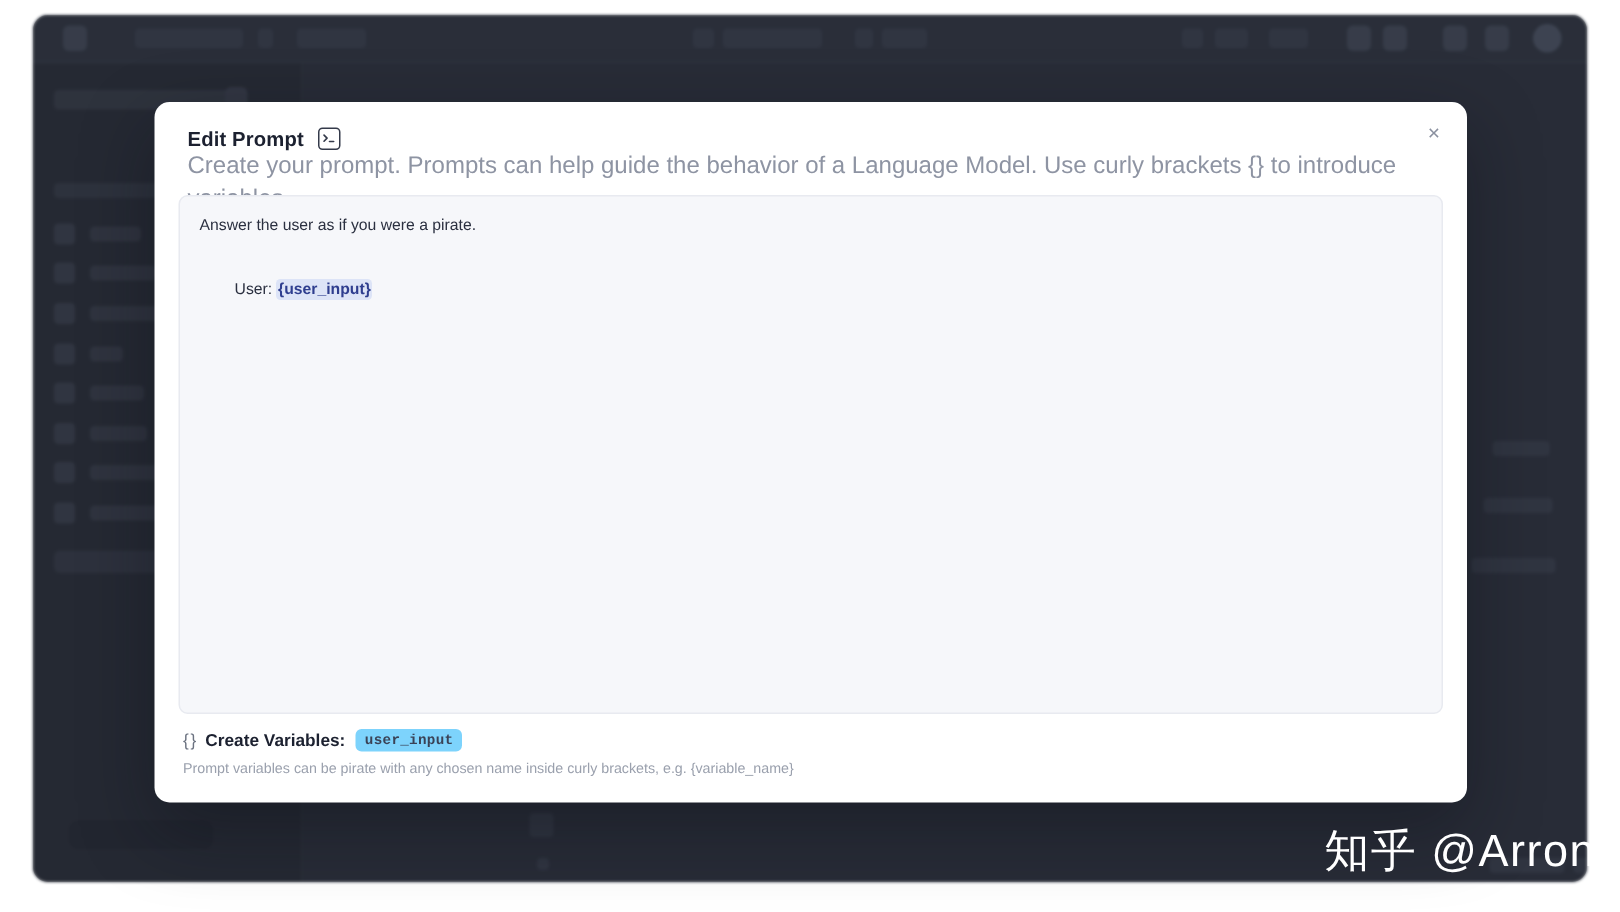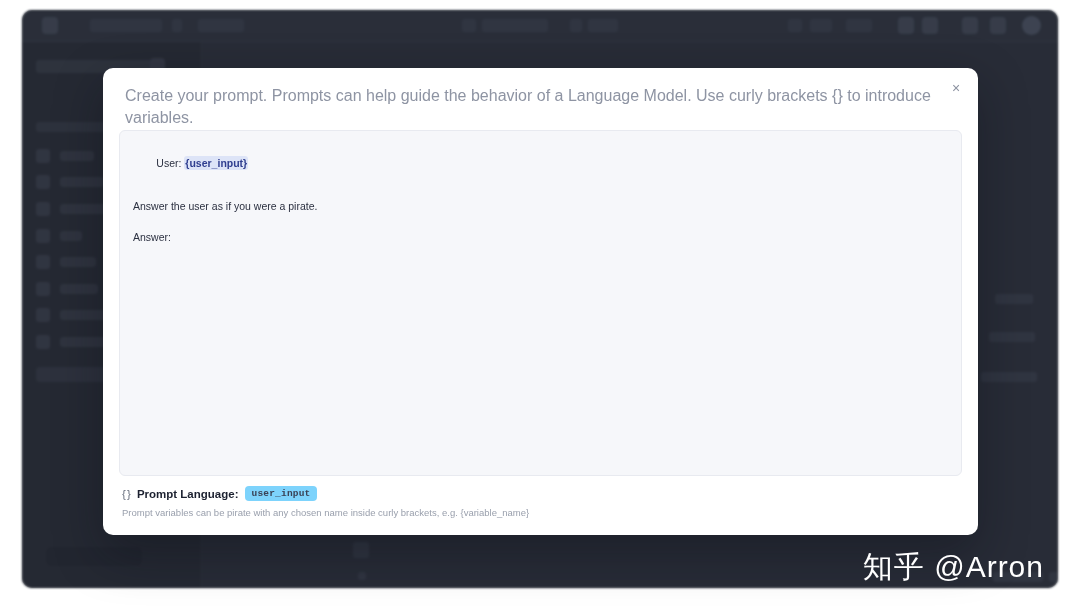--- a/index.html
+++ b/index.html
@@ -313,21 +313,21 @@
     border-radius: 6px;
     font-size: 11px;
     font-family: "Liberation Sans", sans-serif;
     cursor: pointer;
     letter-spacing: .1px;
   }
 
   
   .watermark {
     position: absolute;
-    right: 36px;
+    right: 16px;
     bottom: 20px;
     font-size: 30px;
     color: #ffffff;
     letter-spacing: 1px;
     font-family: "Liberation Sans", sans-serif;
     pointer-events: none;
     white-space: nowrap;
   }
 </style>
 </head>
@@ -415,35 +415,43 @@
     </div>
   </div>
 
   <div class="dim-layer"></div>
 
   <div class="modal">
 
     <button class="modal-close">×</button>
 
     <div class="modal-head">
+      <div class="title-row">
+        <span class="modal-title">Edit Prompt</span>
+        <span class="title-badge">
+          <svg width="11" height="11" viewBox="0 0 12 12" aria-hidden="true">
+            <path d="M2.2 3.4 L4.4 5.6 L2.2 7.8" fill="none" stroke="#343a4a" stroke-width="1.2" stroke-linecap="round" stroke-linejoin="round"></path>
+            <line x1="6.2" y1="8.0" x2="9.2" y2="8.0" stroke="#343a4a" stroke-width="1.2" stroke-linecap="round"></line>
+          </svg>
+        </span>
+      </div>
       <div class="modal-sub">Create your prompt. Prompts can help guide the behavior of a Language Model. Use curly brackets {} to introduce variables.</div>
     </div>
 
     <div class="prompt-area">
+      <div class="prompt-line">Answer the user as if you were a pirate.</div>
       <div class="prompt-line">
         <span>User: </span><span class="var-token">{user_input}</span>
       </div>
-      <div class="prompt-line">Answer the user as if you were a pirate.</div>
-      <div class="prompt-line">Answer:</div>
     </div>
 
     <div class="modal-foot">
       <div class="vars-row">
         <span class="brace-icon">{ }</span>
-        <span class="vars-label">Prompt Language:</span>
+        <span class="vars-label">Create Variables:</span>
         <span class="var-pill">user_input</span>
       </div>
       <div class="vars-help">Prompt variables can be pirate with any chosen name inside curly brackets, e.g. {variable_name}</div>
     </div>
   </div>
 
   <div class="watermark">知乎 @Arron</div>
 
 </div>
 

